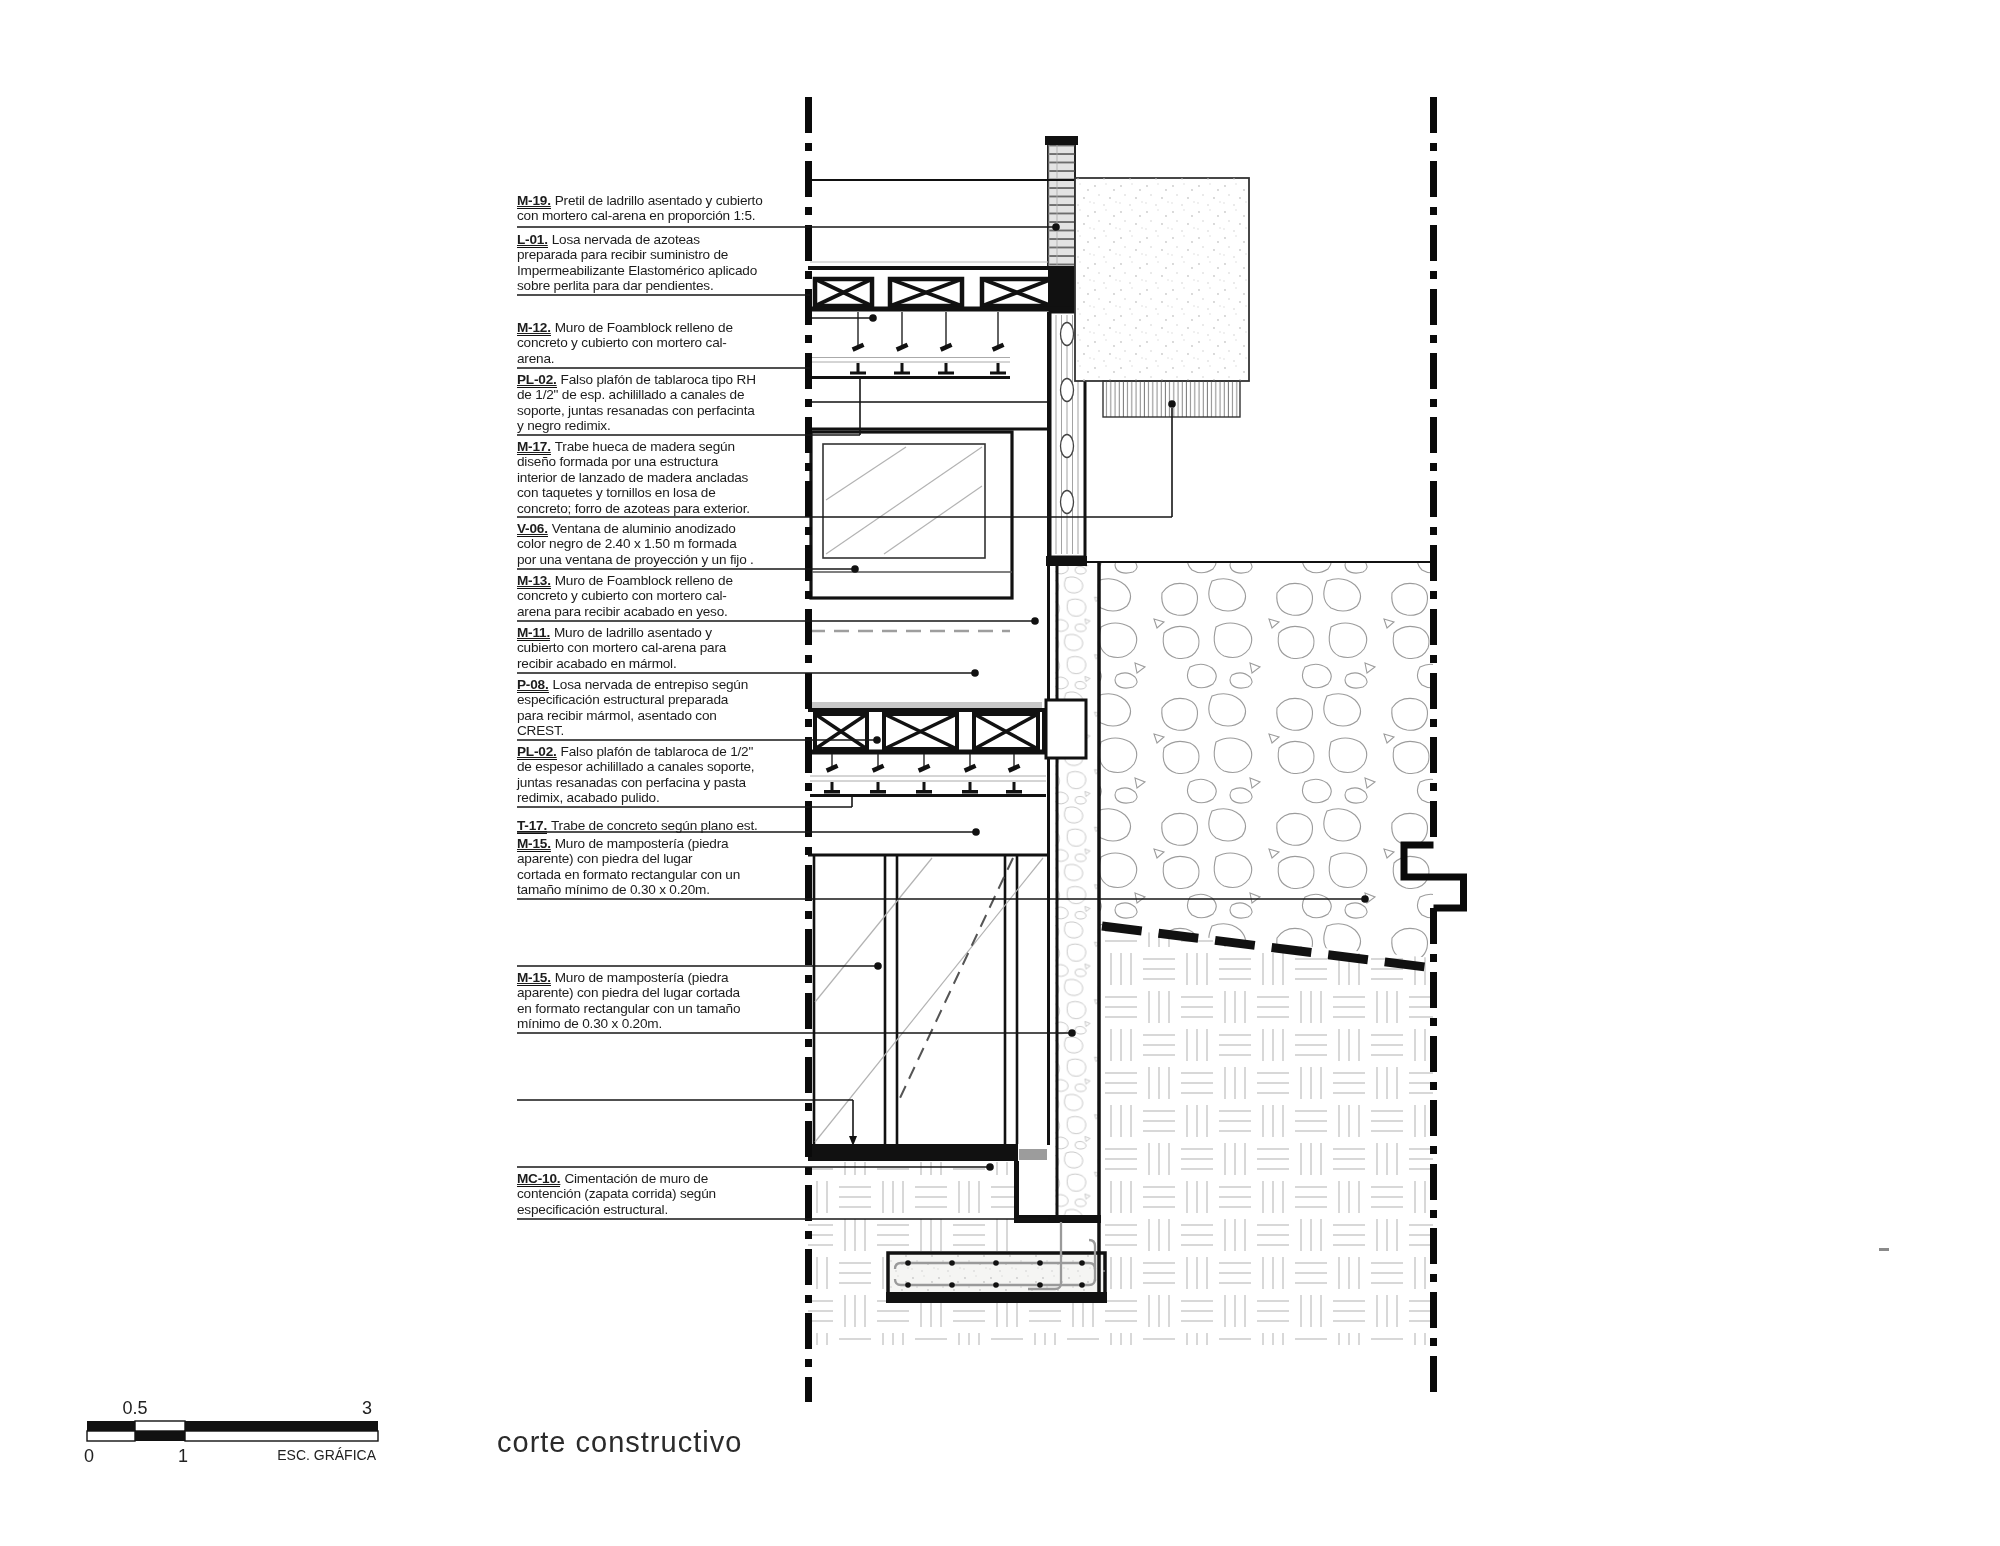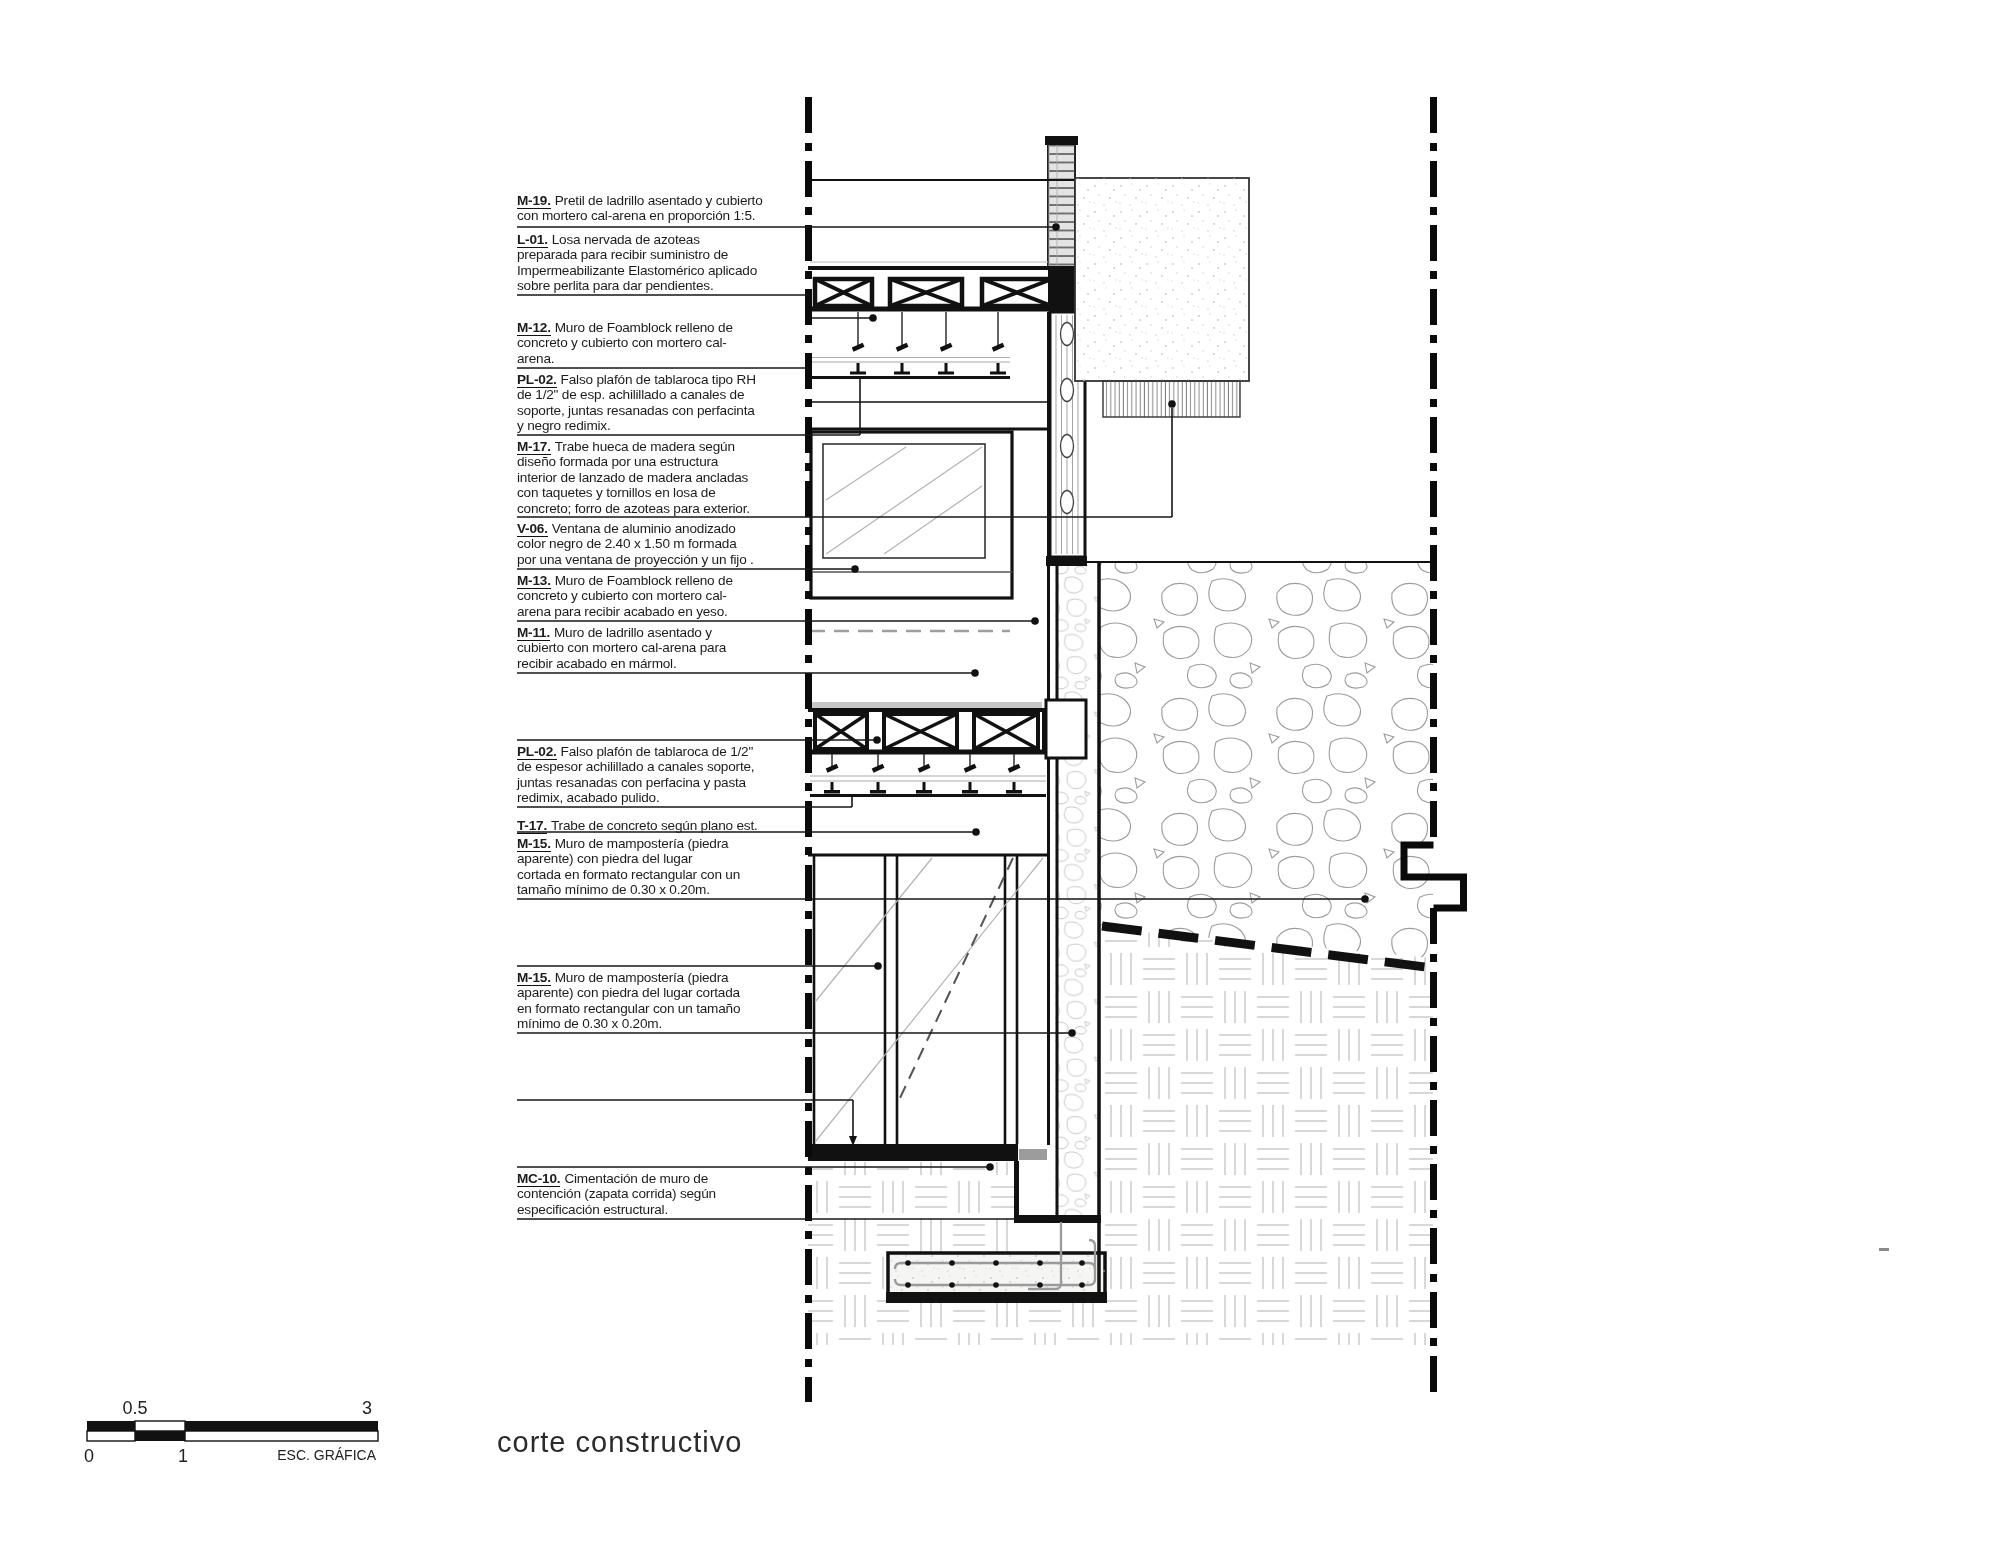--- a/index.html
+++ b/index.html
@@ -2,21 +2,21 @@
 <html><head>
 <meta charset="utf-8">
 <style>
   html,body{margin:0;padding:0;background:#fff;}
   #page{position:relative;width:2000px;height:1546px;background:#fff;overflow:hidden;
         font-family:"Liberation Sans",sans-serif;}
   #dwg{position:absolute;left:0;top:0;}
   .note{position:absolute;left:517px;width:300px;color:#1c1c1c;
         font-size:13.6px;line-height:15.4px;letter-spacing:-0.2px;}
   .nl{white-space:nowrap;}
-  .code{border-bottom:1.6px solid #111;margin-right:4px;font-weight:bold;}
+  .code{border-bottom:1.6px solid #111;margin-right:4px;font-weight:bold;text-decoration:underline;}
 </style>
 </head>
 <body>
 
 <div id="page">
 
 <svg id="dwg" width="2000" height="1546" viewBox="0 0 2000 1546">
   <defs>
     <pattern id="pat-stipple" width="26" height="26" patternUnits="userSpaceOnUse">
       <circle cx="3" cy="4" r="0.9" fill="#c9c9c9"></circle>
@@ -394,20 +394,26 @@
 <div class="note" style="top:573px">
   <div class="nl"><span class="code">M-13.</span><span>Muro de Foamblock relleno de</span></div>
   <div class="nl">concreto y cubierto con mortero cal-</div>
   <div class="nl">arena para recibir acabado en yeso.</div>
 </div>
 <div class="note" style="top:625px">
   <div class="nl"><span class="code">M-11.</span><span>Muro de ladrillo asentado y</span></div>
   <div class="nl">cubierto con mortero cal-arena para</div>
   <div class="nl">recibir acabado en mármol.</div>
 </div>
+<div class="note" style="top:677px">
+  <div class="nl"><span class="code">P-08.</span><span>Losa nervada de entrepiso según</span></div>
+  <div class="nl">especificación estructural preparada</div>
+  <div class="nl">para recibir mármol, asentado con</div>
+  <div class="nl">CREST.</div>
+</div>
 <div class="note" style="top:744px">
   <div class="nl"><span class="code">PL-02.</span><span>Falso plafón de tablaroca de 1/2"</span></div>
   <div class="nl">de espesor achilillado a canales soporte,</div>
   <div class="nl">juntas resanadas con perfacina y pasta</div>
   <div class="nl">redimix, acabado pulido.</div>
 </div>
 <div class="note" style="top:818px">
   <div class="nl"><span class="code">T-17.</span><span>Trabe de concreto según plano est.</span></div>
 </div>
 <div class="note" style="top:836px">

